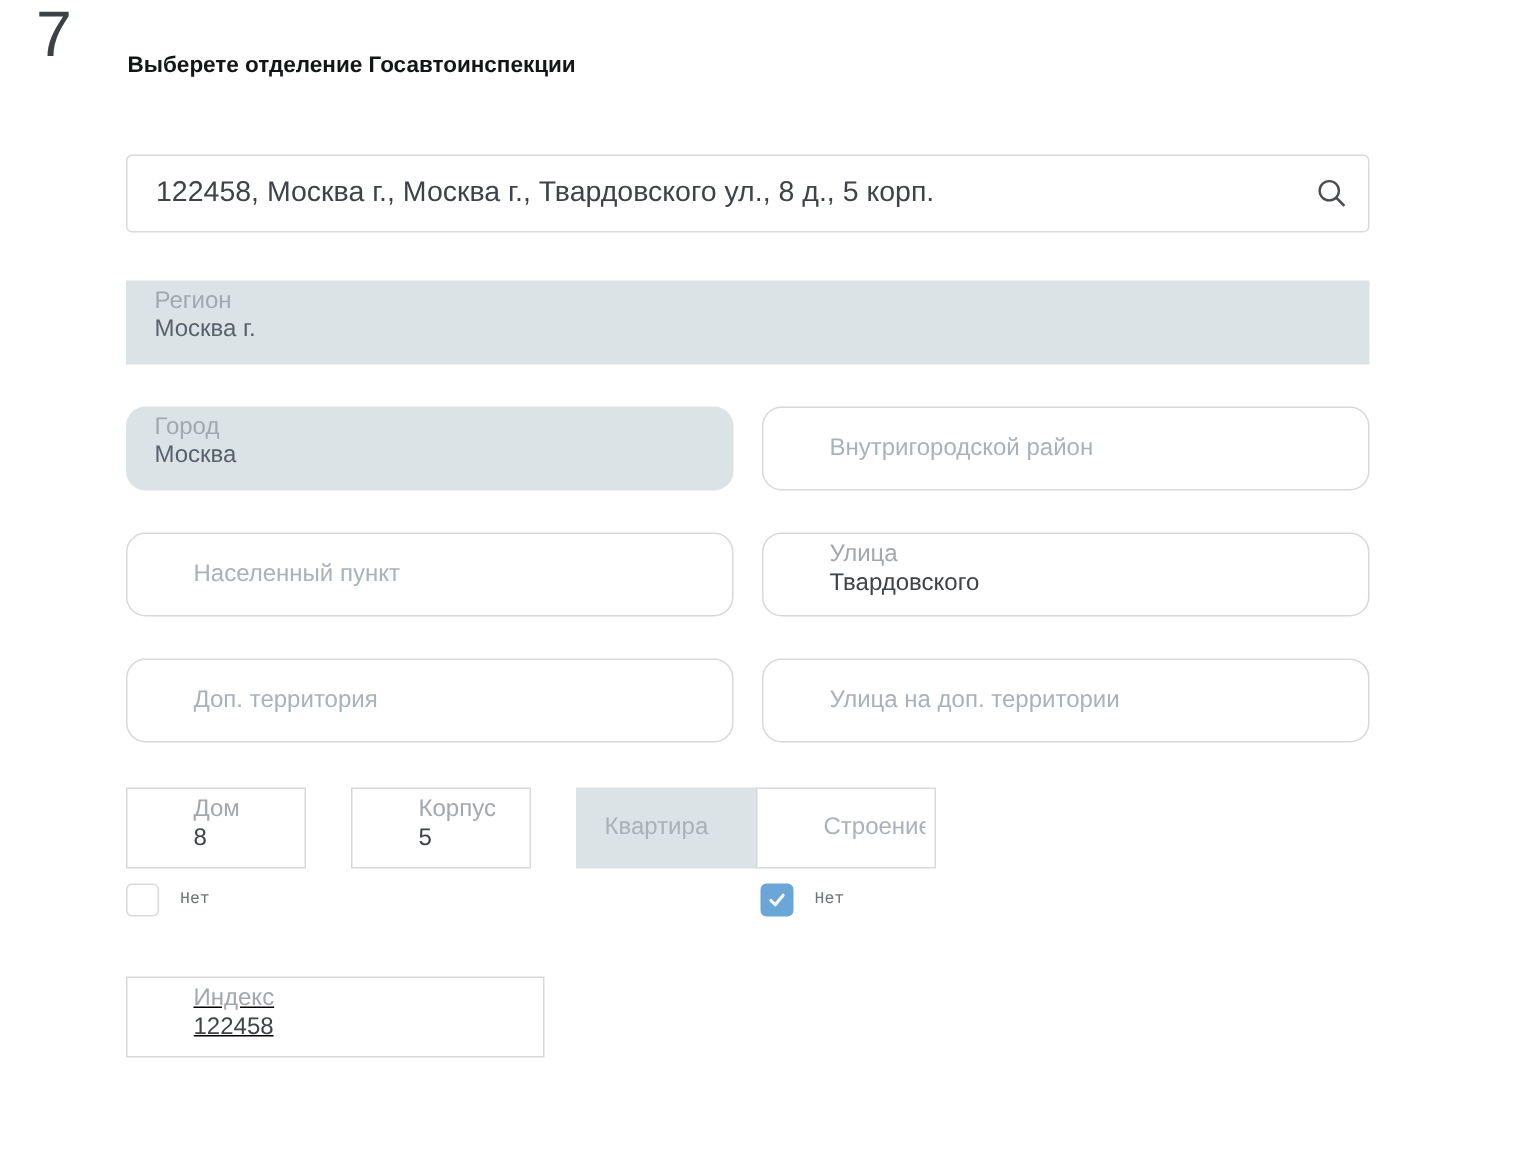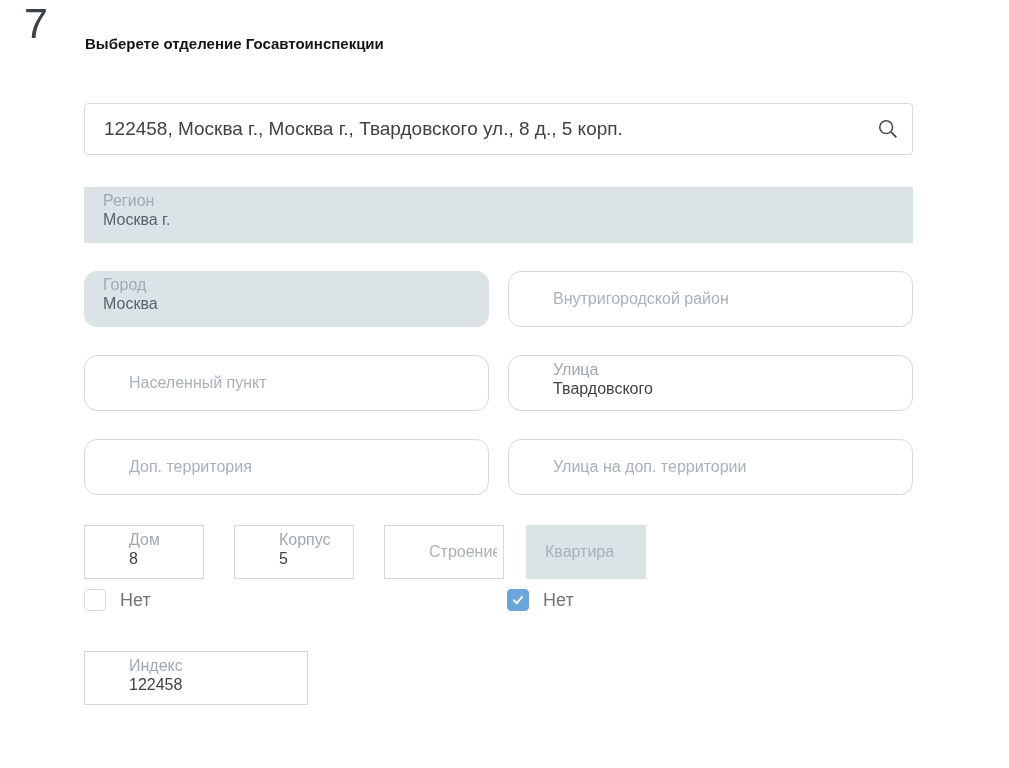--- a/index.html
+++ b/index.html
@@ -127,23 +127,23 @@
     height: 22px;
     border-radius: 4px;
     flex: 0 0 auto;
     display: flex;
     align-items: center;
     justify-content: center;
   }
   .checkbox.unchecked { background: #fff; border: 1px solid #d9d9d9; }
   .checkbox.checked { background: #6aa6d8; border: 1px solid #6aa6d8; }
   .checkbox.checked svg { display: block; }
-  .cb-label { font-size: 18px; color: #6f7477; }
-
-  .fld-index { width: 224px; height: 54px; }
+  .cb-label { font-size: 11px; color: #6f7477; font-family: Liberation Mono, monospace; }
+
+  .fld-index { width: 279px; height: 54px; text-decoration: underline; }
 </style>
 </head>
 <body>
 
 <div class="page">
 
   <div class="step-number">7</div>
   <div class="page-title">Выберете отделение Госавтоинспекции</div>
 
   <div class="form">
@@ -194,25 +194,25 @@
 
     <div class="row-small mt-small">
       <div class="fld fld-white sm gap21">
         <span class="lbl">Дом</span>
         <input type="text" value="8" style="">
       </div>
       <div class="fld fld-white sm gap21">
         <span class="lbl">Корпус</span>
         <input type="text" value="5" style="">
       </div>
+      <div class="fld fld-disabled fld-plain sm">
+        <input type="text" disabled="" placeholder="Квартира" style="">
+      </div>
       <div class="fld fld-white fld-plain sm gap22">
         <input type="text" placeholder="Строение" style="">
-      </div>
-      <div class="fld fld-disabled fld-plain sm">
-        <input type="text" disabled="" placeholder="Квартира" style="">
       </div>
     </div>
 
     <div class="cb-row mt-cb">
       <div class="cb-group">
         <span class="checkbox unchecked">
           
         </span>
         <span class="cb-label">Нет</span>
       </div>

